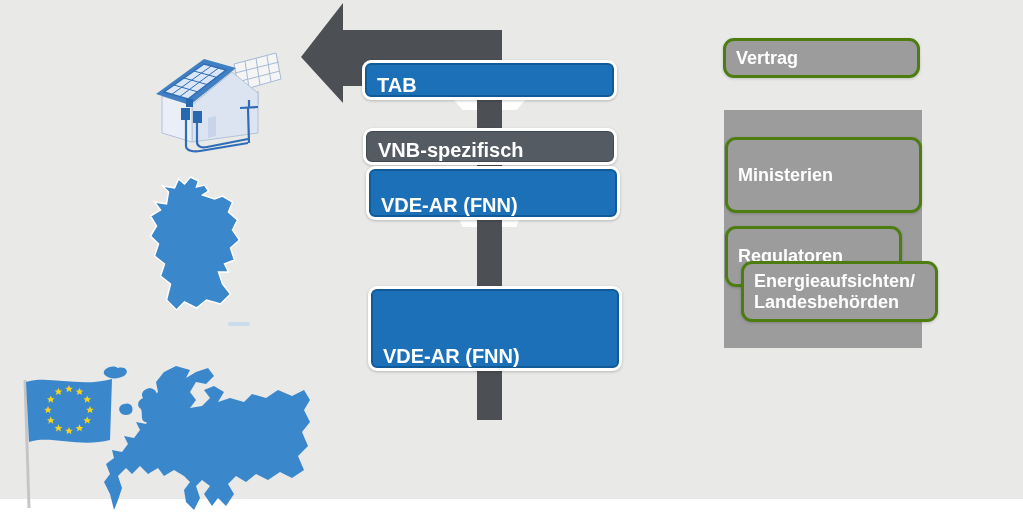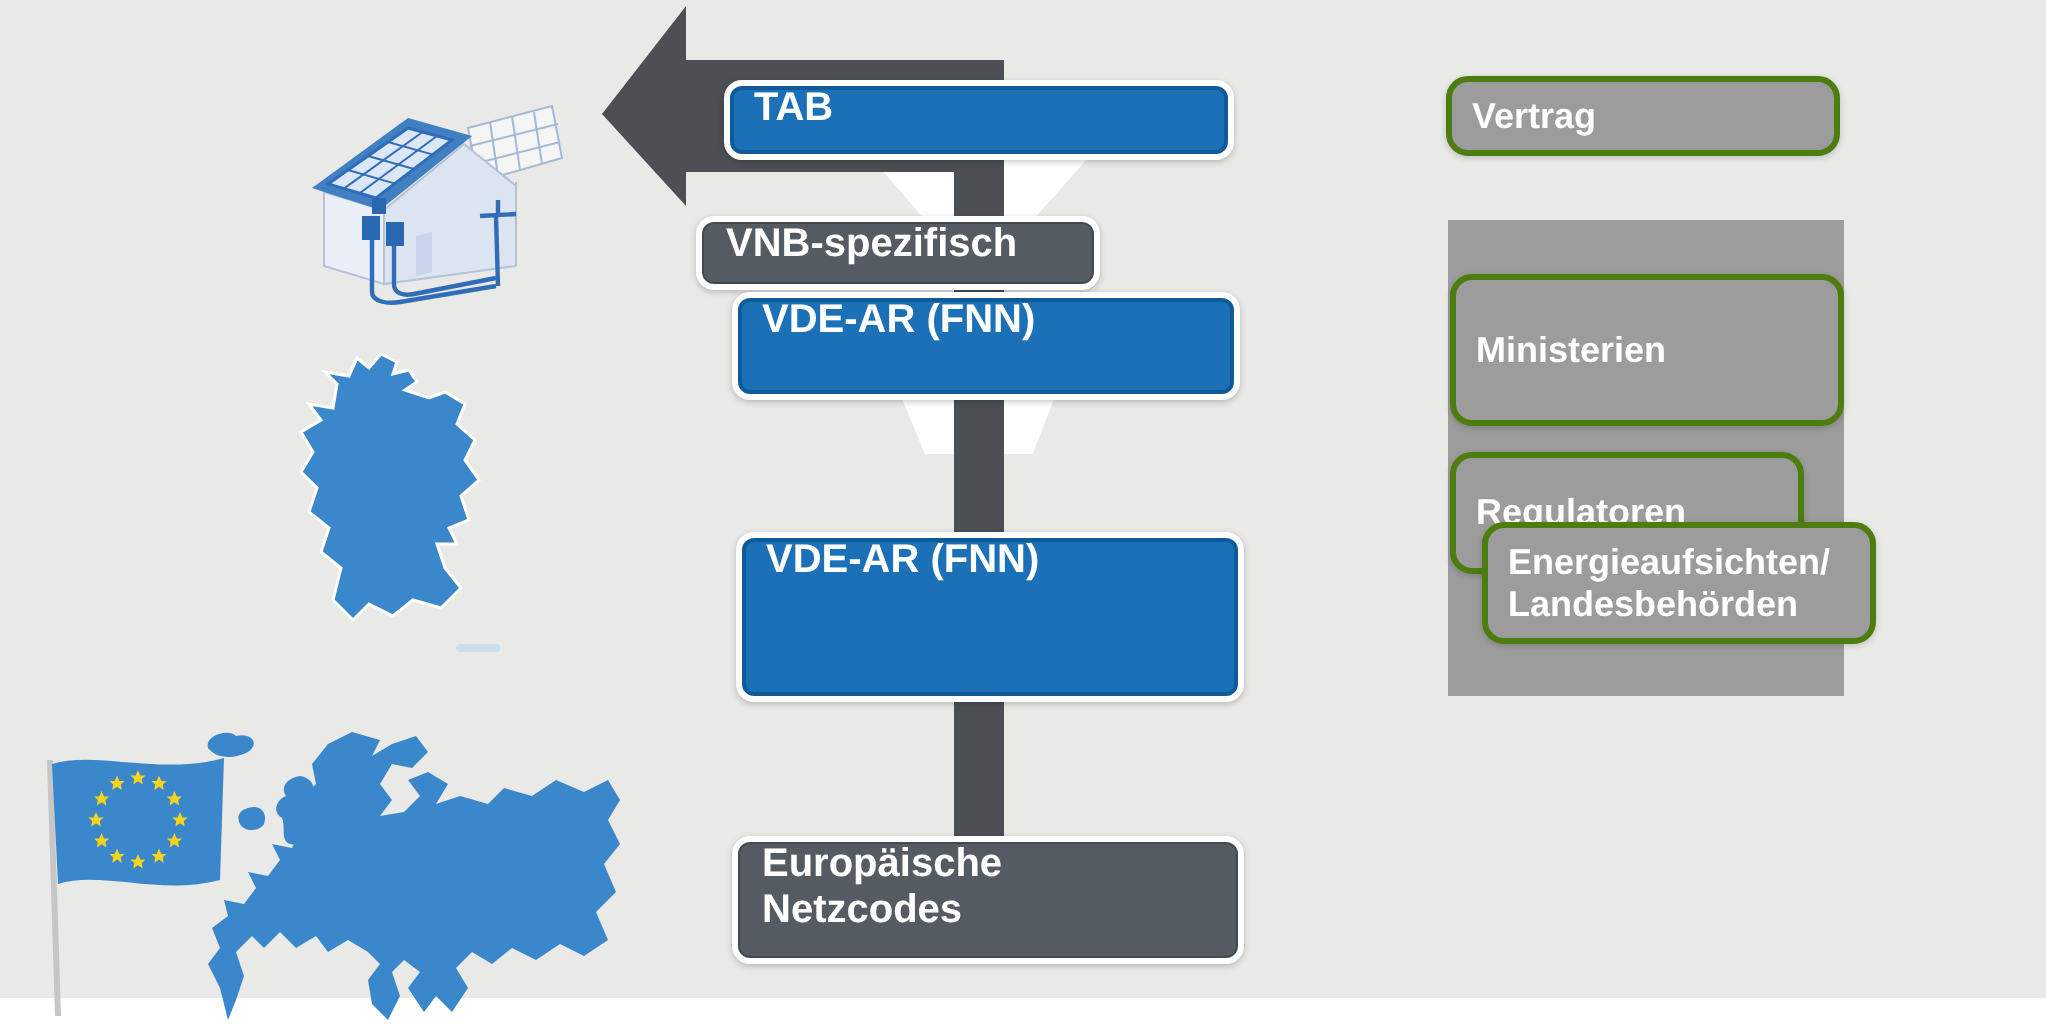--- a/index.html
+++ b/index.html
@@ -8,24 +8,25 @@
     background:#ffffff;
     font-family:"Liberation Sans",sans-serif;
     -webkit-font-smoothing:antialiased;
   }
   .bg-area{position:absolute;left:0;top:0;width:1023px;height:499px;background:#e9e9e8;}
   .footer-strip{position:absolute;left:0;top:499px;width:1023px;height:13px;background:#ffffff;}
 
   
   .fbox{
     position:absolute;border:3px solid #ffffff;border-radius:9px;
-    display:flex;align-items:flex-start;box-sizing:border-box;
+    display:flex;align-items:flex-end;box-sizing:border-box;
     padding-left:12px;color:#ffffff;font-weight:bold;font-size:20px;
     box-shadow:0 1px 3px rgba(0,0,0,0.22);
     z-index:5;
+    margin-top:20px;
   }
   .fbox.blue{background:#1c70b8;box-shadow:inset 0 0 0 2px #0f5a97,0 1px 3px rgba(0,0,0,0.22);}
   .fbox.dark{background:#555b62;box-shadow:inset 0 0 0 1px #434950,0 1px 3px rgba(0,0,0,0.22);}
 
   
   .gbox{
     position:absolute;border:3px solid #4d7c0f;border-radius:11px;
     display:flex;align-items:center;box-sizing:border-box;
     padding-left:10px;color:#ffffff;font-weight:bold;font-size:18px;
     background:#9c9c9c;
@@ -73,37 +74,33 @@
   <div class="connector-bar"></div>
 
   <svg class="arrow-svg" width="215" height="110" viewBox="0 0 215 110">
     <polygon points="6,57 48,3 48,30 207,30 207,86 48,86 48,103" fill="#4c5054"></polygon>
   </svg>
 
   <div class="fbox blue" style="left:362px;top:40px;width:255px;height:40px;">
     <span class="label">TAB</span>
   </div>
 
-  <div class="fbox dark" style="left:348px;top:108px;width:202px;height:37px;">
+  <div class="fbox dark" style="left:363px;top:108px;width:254px;height:37px;">
     <span class="label">VNB-spezifisch</span>
   </div>
 
   <div class="fbox blue" style="left:366px;top:146px;width:254px;height:54px;">
     <span class="label">VDE-AR (FNN)</span>
   </div>
 
 
   <div class="fbox blue" style="left:368px;top:266px;width:254px;height:85px;">
     <span class="label">VDE-AR (FNN)</span>
   </div>
 
-  <div class="fbox dark" style="left:366px;top:418px;width:256px;height:64px;">
-    <span class="label">Europäische
-Netzcodes</span>
-  </div>
 
   <div class="gray-backplate"></div>
 
   <div class="gbox" style="left:723px;top:38px;width:197px;height:40px;">
     <span class="label">Vertrag</span>
   </div>
 
   <div class="gbox" style="left:725px;top:137px;width:197px;height:76px;">
     <span class="label">Ministerien</span>
   </div>

